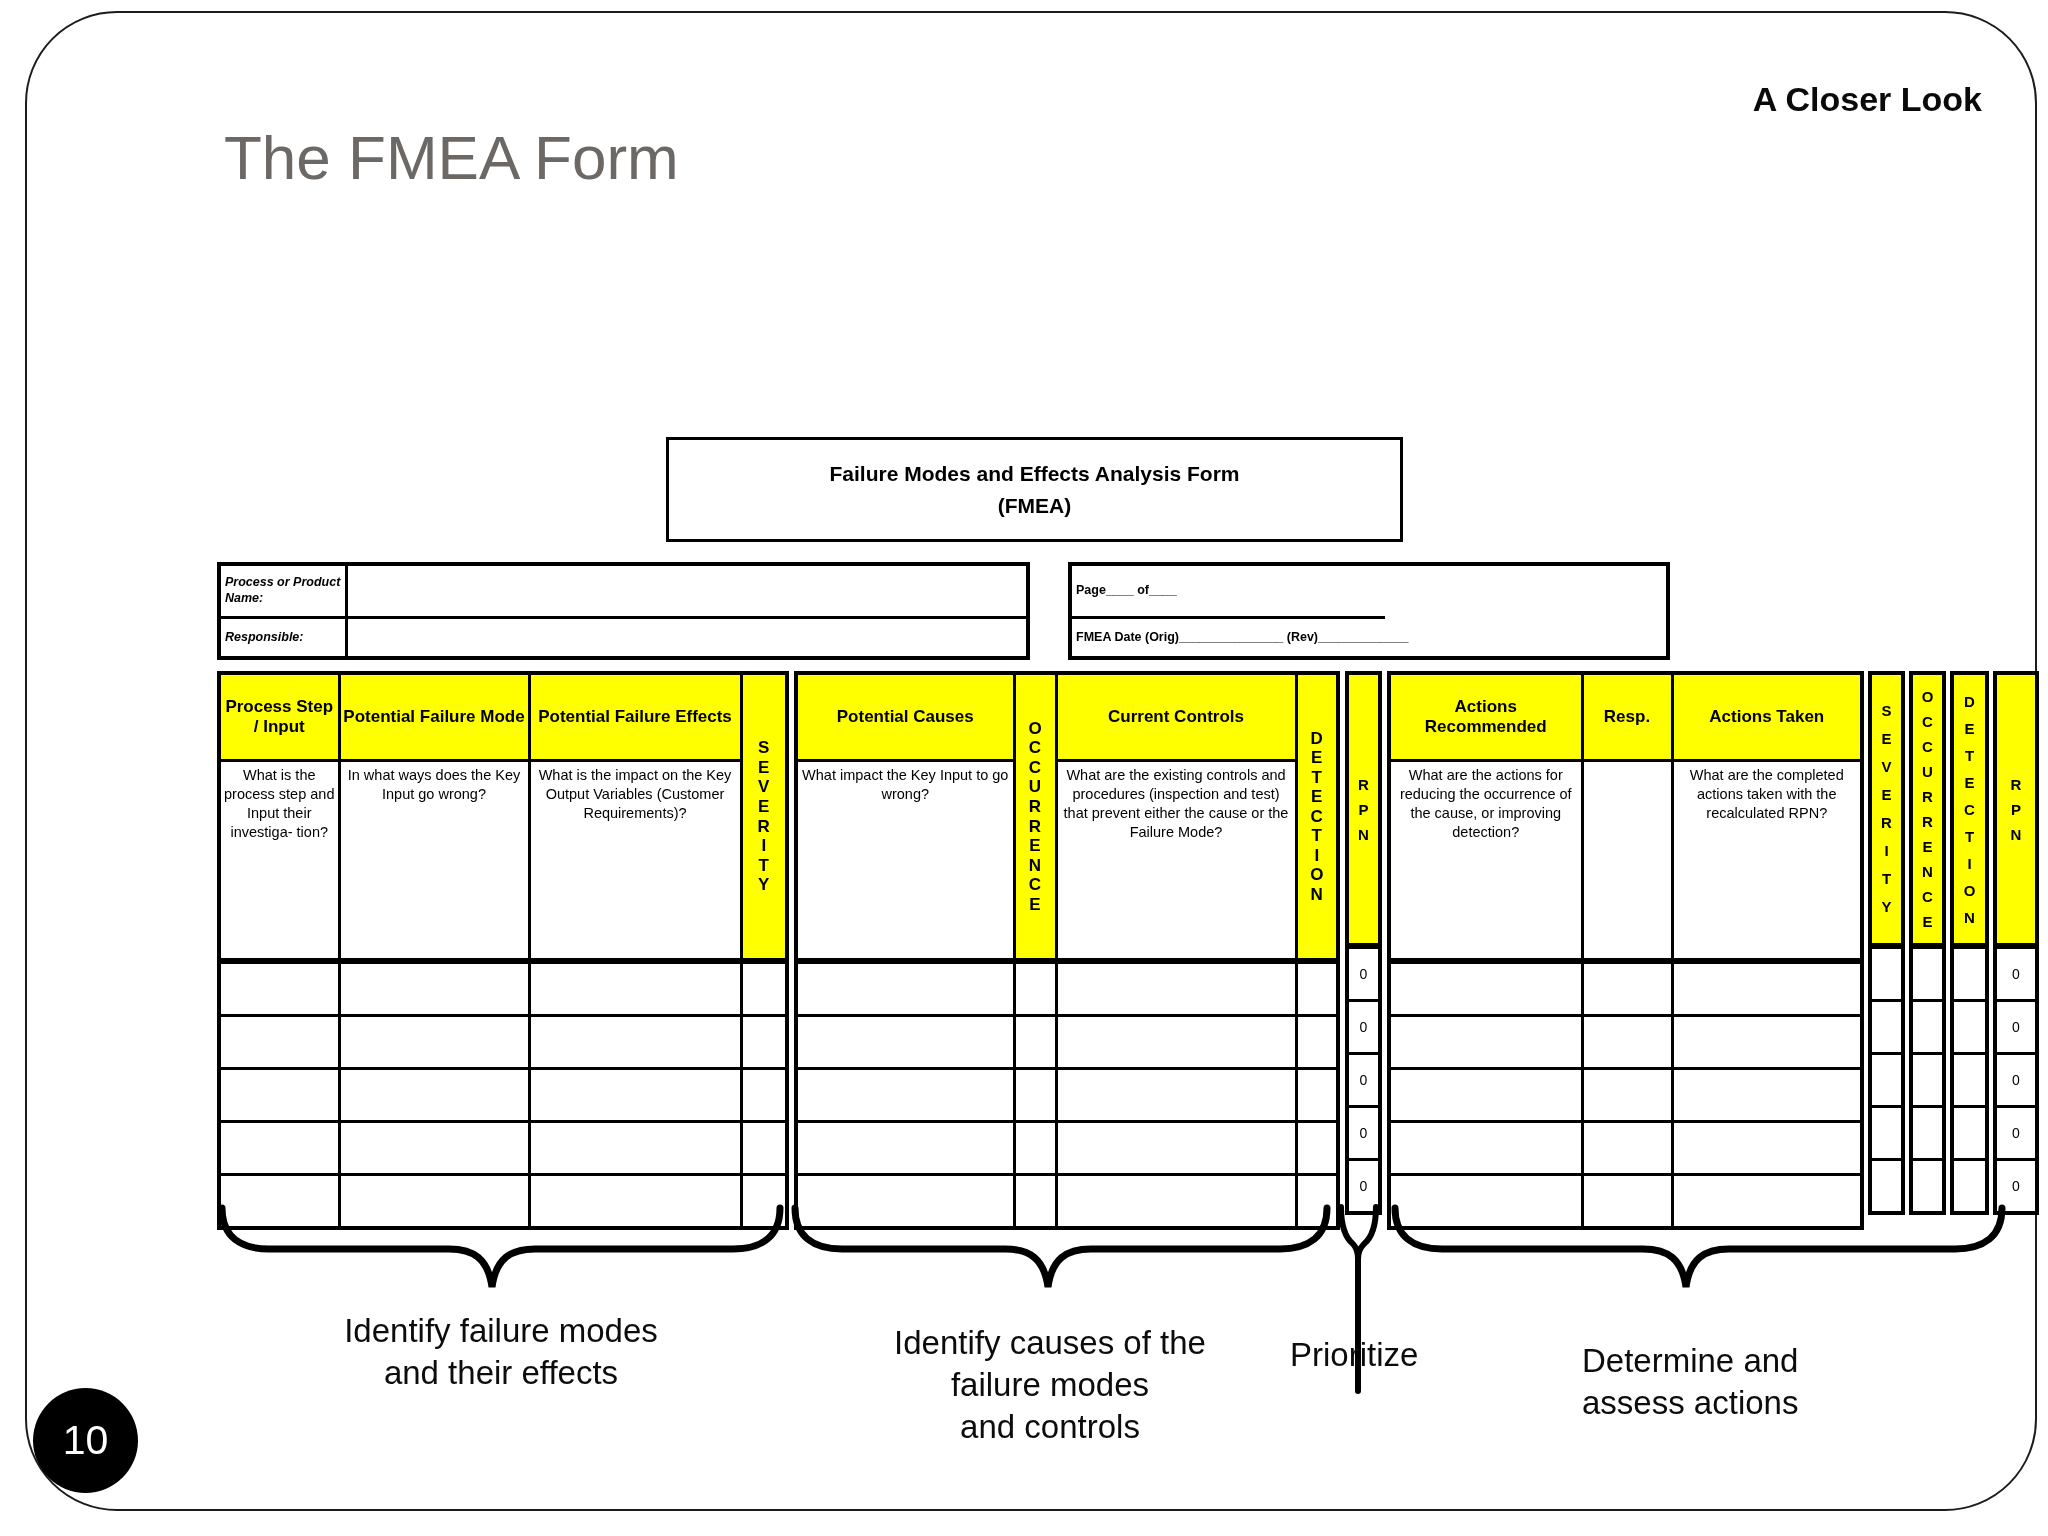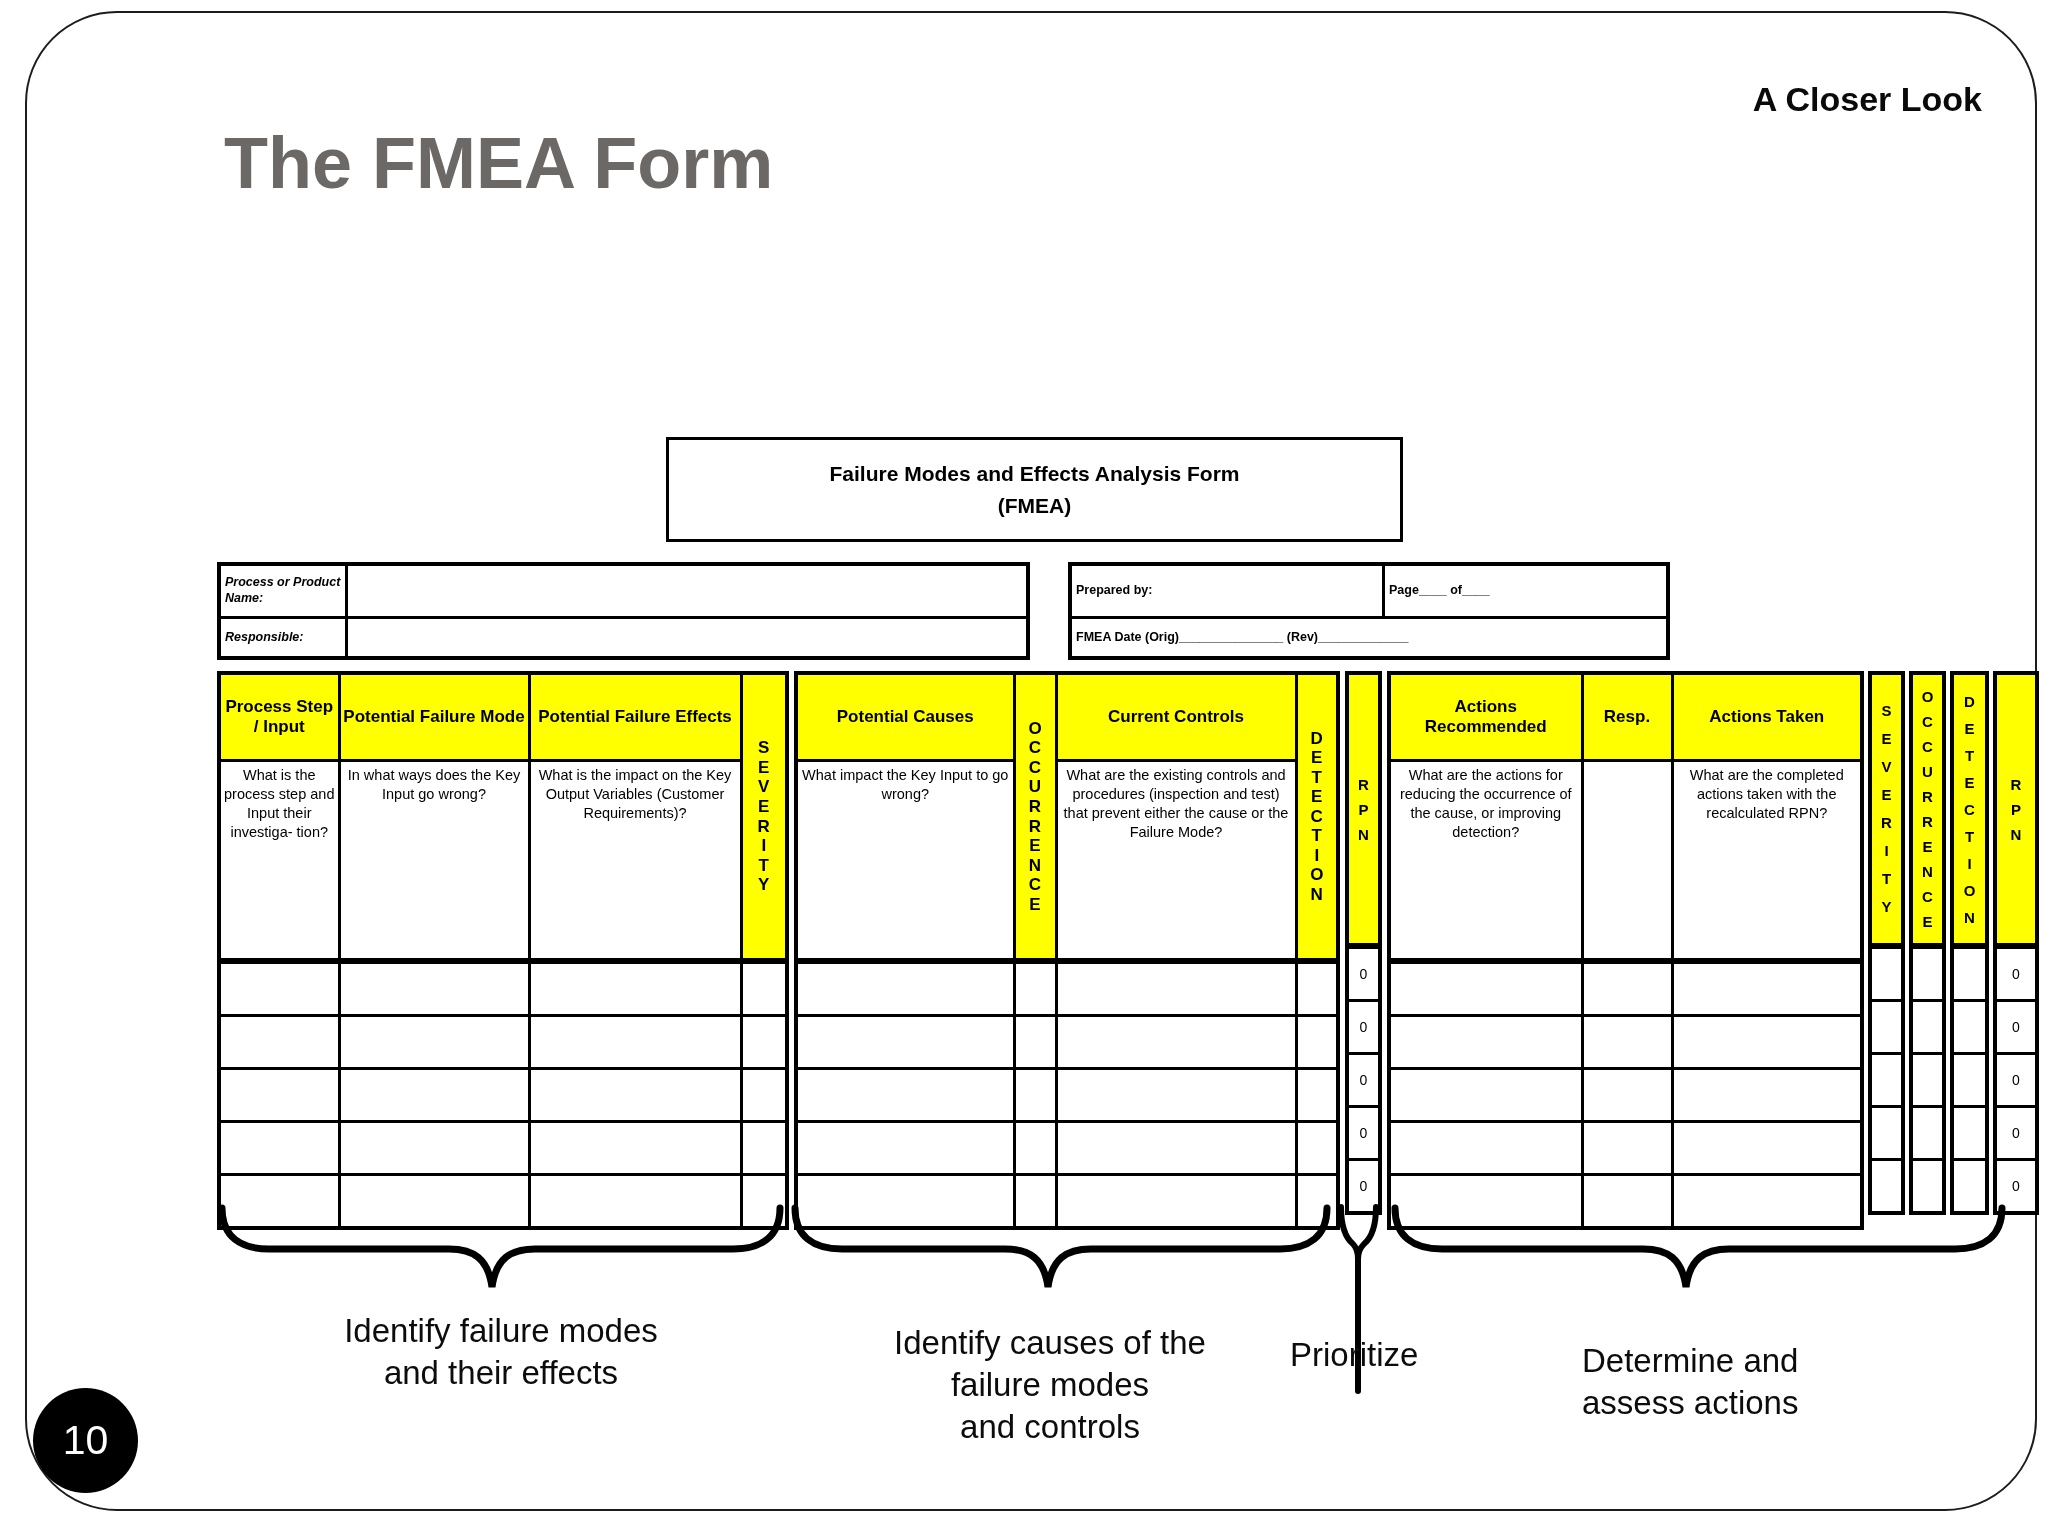--- a/index.html
+++ b/index.html
@@ -4,21 +4,21 @@
 <style>
   html,body{margin:0;padding:0;background:#ffffff;}
   body{width:2048px;height:1536px;position:relative;overflow:hidden;
        font-family:"Liberation Sans",sans-serif;color:#000;}
 
   .slide-border{position:absolute;top:11px;left:25px;right:11px;bottom:25px;
        border:2px solid #1c1c1c;border-radius:92px;pointer-events:none;}
 
   .corner-label{position:absolute;top:80px;right:66px;font-size:34px;font-weight:bold;color:#0a0a0a;}
 
-  .slide-title{position:absolute;left:224px;top:122px;font-size:72px;font-weight:700;
+  .slide-title{position:absolute;left:224px;top:122px;font-size:62px;font-weight:400;
        color:#6b6866;letter-spacing:0px;white-space:nowrap;}
 
   
   .form-title{position:absolute;left:666px;top:437px;width:731px;height:99px;
        border:3px solid #000;display:flex;flex-direction:column;justify-content:center;
        text-align:center;font-weight:bold;font-size:21px;line-height:1.5;}
 
   
   .info-left{position:absolute;left:217px;top:562px;width:805px;height:90px;
        border:4px solid #000;display:grid;grid-template-columns:127px 1fr;grid-template-rows:53px 1fr;font-style:italic;}
@@ -74,21 +74,20 @@
 </div>
 
 <div class="info-left">
   <div class="ib-cell bdr-r bdr-b">Process or Product Name:</div>
   <div class="ib-cell bdr-b"></div>
   <div class="ib-cell bdr-r">Responsible:</div>
   <div class="ib-cell"></div>
 </div>
 
 <div class="info-right">
-  <div class="ib-cell bdr-r bdr-b">Prepared by:</div>
   <div class="ib-cell bdr-b">Page____ of____</div>
   <div class="ib-cell span2">FMEA Date (Orig)_______________ (Rev)_____________</div>
 </div>
 
 <div class="fmea">
 
   <table style="width:568px">
     <colgroup>
         <col style="width:120px">
         <col style="width:190px">

